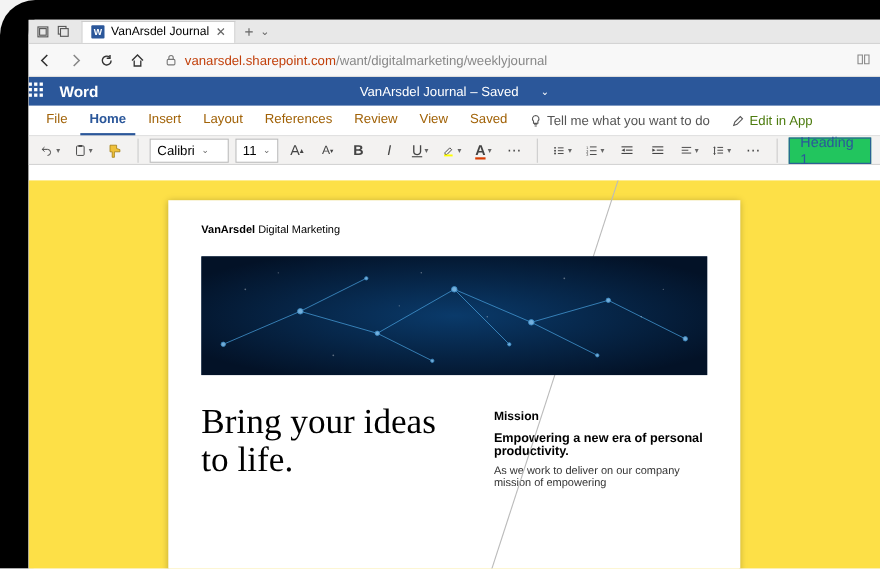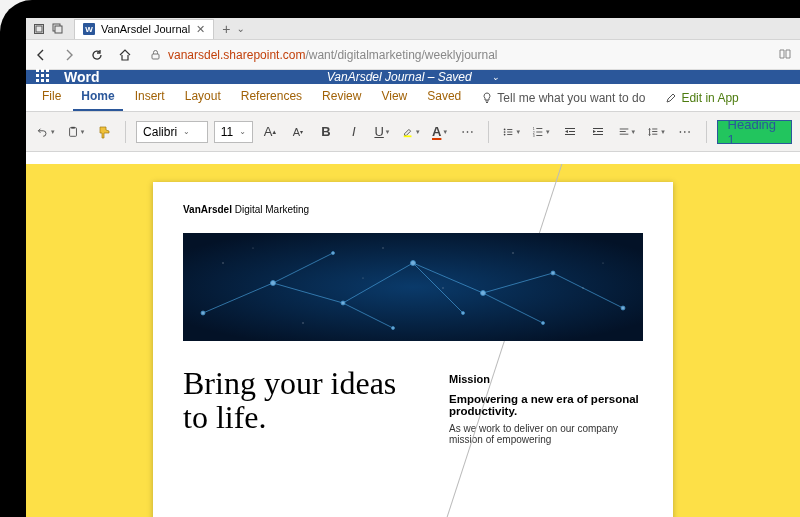--- a/index.html
+++ b/index.html
@@ -16,34 +16,34 @@
   .titlebar .chev { margin-left:6px; color:#666; font-size:10px;}
   
   .navbar { height:30px; background:#f8f8f8; display:flex; align-items:center; padding:0 6px; gap:10px; border-bottom:1px solid #ddd;}
   .navbtn { width:18px; height:18px; display:flex; align-items:center; justify-content:center; color:#555;}
   .urlbar { flex:0 0 auto; display:flex; align-items:center; gap:6px; margin-left:6px;}
   .lock { width:12px; height:12px; color:#777;}
   .url { font-size:12px; color:#888; }
   .url .host { color:#c2410c; }
   .readicon { margin-left:auto; width:16px; height:16px; color:#888;}
   
-  .wordhdr { height:14px; background:#2B579A; color:#fff; display:flex; align-items:center; padding:0 10px; }
+  .wordhdr { height:26px; background:#2B579A; color:#fff; display:flex; align-items:center; padding:0 0; }
   .waffle { width:16px; height:16px; display:grid; grid-template-columns:repeat(3,3px); grid-template-rows:repeat(3,3px); gap:2px; margin-right:12px;}
   .waffle div { background:#fff; }
   .appname { font-size:14px; font-weight:600;}
-  .doctitle { position:absolute; left:50%; transform:translateX(-50%); font-size:12px; display:flex; align-items:center; gap:20px;font-style:italic;}
+  .doctitle { position:absolute; left:50%; transform:translateX(-50%); font-size:12px; display:flex; align-items:center; gap:20px;}
   .doctitle .chev { font-size:9px; color:#fff;}
   
   .ribtabs { height:28px; background:#fff; display:flex; align-items:flex-end; padding:0 8px; gap:4px; border-bottom:1px solid #d4d4d4;}
   .ribtab { padding:6px 8px; font-size:12px; color:#a16207; border-bottom:2px solid transparent; cursor:default;}
   .ribtab.active { color:#2B579A; border-bottom-color:#2B579A; font-weight:600;}
   .ribtabs .search { display:flex; align-items:center; gap:4px; padding:6px 8px; font-size:12px; color:#555;}
   .ribtabs .editapp { display:flex; align-items:center; gap:4px; padding:6px 8px; font-size:12px; color:#4d7c0f;}
   
-  .ribbon { height:40px; background:#f3f2f1; display:flex; align-items:center; padding:0 8px; gap:6px; border-bottom:1px solid #d4d4d4;}
+  .ribbon { height:26px; background:#f3f2f1; display:flex; align-items:center; padding:0 8px; gap:6px; border-bottom:1px solid #d4d4d4;}
   .rbtn { height:24px; min-width:22px; display:flex; align-items:center; justify-content:center; color:#444; font-size:13px; padding:0 3px; position:relative;}
   .rbtn .dd { font-size:7px; margin-left:2px; color:#666;}
   .sep { width:1px; height:22px; background:#ccc; margin:0 4px;}
   .fontbox { height:22px; border:1px solid #bbb; background:#fff; display:flex; align-items:center; padding:0 6px; font-size:12px; gap:6px;}
   .fontbox .chev { font-size:8px; color:#666;}
   .style { height:24px; border:1px solid #2B579A; color:#2B579A; background:#22c55e; padding:0 10px; display:flex; align-items:center; font-size:13px; margin-left:auto;}
   
   .canvas { position:absolute; top:146px; left:0; right:0; bottom:0; background:#fde047; display:flex; justify-content:center; overflow:hidden;}
   .page { width:520px; background:#fff; margin-top:18px; box-shadow:0 1px 6px rgba(0,0,0,0.25); padding:22px 30px 0 30px; position:relative; height:420px;}
   .page .diag { position:absolute; top:-20px; right:110px; width:1px; height:500px; background:#bbb; transform:rotate(18deg); transform-origin:top;}

